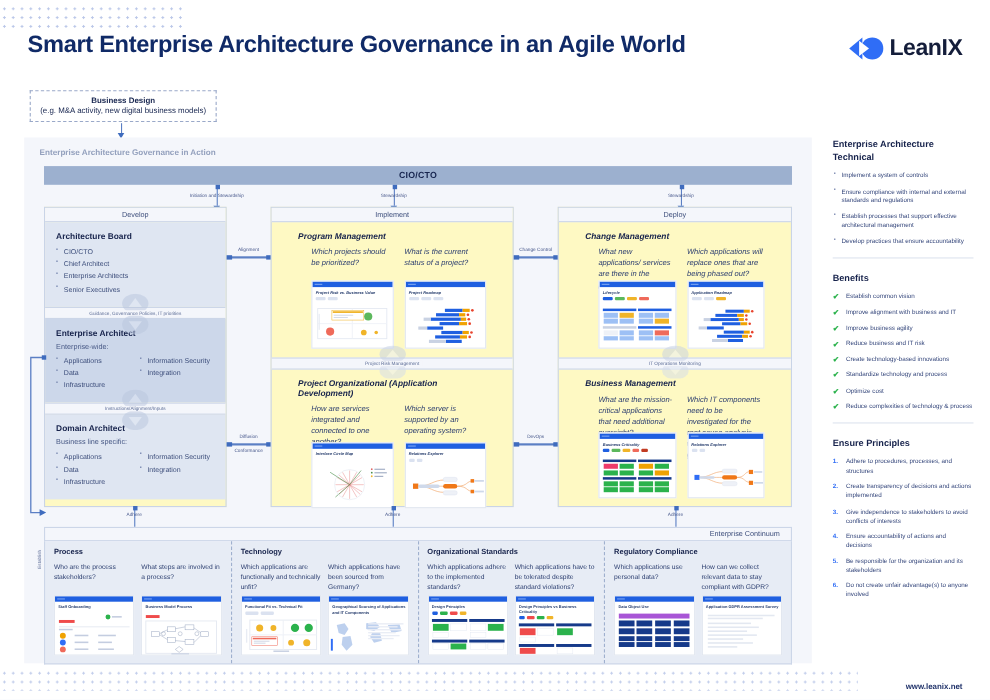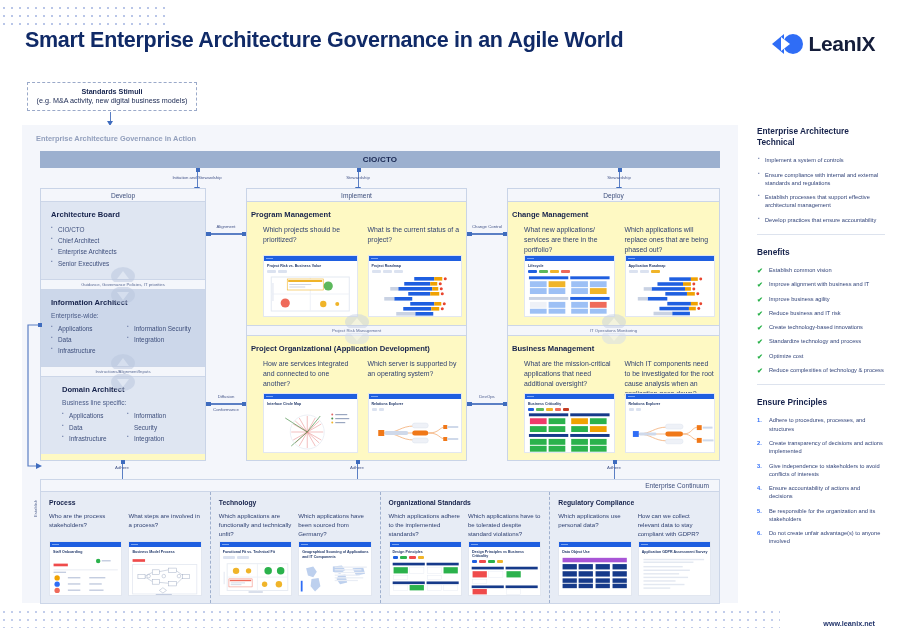--- a/index.html
+++ b/index.html
@@ -86,21 +86,21 @@
 
   
   .col {
     position:absolute; background:#fef9c3; border:1px solid #c9d4e7;
   }
   .col-head {
     height:13px; background:#f4f6fb; border-bottom:1px solid #ccd6e8;
     display:flex; align-items:center; justify-content:center;
     font-size:6.6px; color:#3e4f7c;
   }
-  .col-body { padding:8px 4px; }
+  .col-body { padding:8px 24px;font-style:italic; }
   .sec-title { font-size:7.6px; font-weight:bold; color:#16224b; margin-bottom:6px;}
   .q { font-size:6.9px; color:#2d3f70; line-height:1.45; }
 
   
   .band { background:#dfe6f2; }
   .band.mid { background:#ccd7ea; }
   .band-sep {
     height:11px; background:#f4f6fb; border-top:1px solid #ccd6e8; border-bottom:1px solid #ccd6e8;
     display:flex; align-items:center; justify-content:center; position:relative;
     font-size:4.3px; color:#5c6c96;
@@ -171,21 +171,21 @@
 <div class="logo">
   <div class="logo-mark">
     <div class="lm-left"></div>
       <div class="lm-right"></div>
       <div class="lm-notch"></div>
   </div>
   <div class="logo-text">LeanIX</div>
 </div>
 
 <div class="stimuli">
-  <div class="s1">Standards Stimuli</div>
+  <div class="s1">Business Design</div>
   <div class="s2">(e.g. M&amp;A activity, new digital business models)</div>
 </div>
 <div class="stim-arrow"></div>
 
 <div class="canvas">
   <div class="canvas-label">Enterprise Architecture Governance in Action</div>
   <div class="cio-bar">CIO/CTO</div>
 
   <div class="vconn" style="left:175px; top:45px; height:17px;"></div>
   <div class="conn-label" style="left:175px; top:50px;">Initiation and Stewardship</div>
@@ -211,21 +211,21 @@
       <svg class="updown" viewBox="0 0 26 37">
         <ellipse cx="13" cy="9" rx="12" ry="9" fill="#b9c6de"></ellipse>
           <polygon points="13,4 19,12 7,12" fill="#dfe6f2"></polygon>
         <ellipse cx="13" cy="28" rx="12" ry="9" fill="#b9c6de"></ellipse>
           <polygon points="13,33 19,25 7,25" fill="#dfe6f2"></polygon>
       </svg>
       <span style="position:relative;z-index:2;background:#f4f6fb;padding:0 3px;">Guidance, Governance Policies, IT priorities</span>
     </div>
 
     <div class="band mid" style="padding:8px 10px 10px;">
-      <div class="role-name">Information Architect</div>
+      <div class="role-name">Enterprise Architect</div>
       <div class="role-sub">Enterprise-wide:</div>
       <div class="two-col">
         <div>
           <div class="bul">Applications</div>
           <div class="bul">Data</div>
           <div class="bul">Infrastructure</div>
         </div>
         <div>
           <div class="bul">Information Security</div>
           <div class="bul">Integration</div>
@@ -236,21 +236,21 @@
     <div class="band-sep">
       <svg class="updown" viewBox="0 0 26 37">
         <ellipse cx="13" cy="9" rx="12" ry="9" fill="#b9c6de"></ellipse>
           <polygon points="13,4 19,12 7,12" fill="#dfe6f2"></polygon>
         <ellipse cx="13" cy="28" rx="12" ry="9" fill="#b9c6de"></ellipse>
           <polygon points="13,33 19,25 7,25" fill="#dfe6f2"></polygon>
       </svg>
       <span style="position:relative;z-index:2;background:#f4f6fb;padding:0 3px;">Instructions/Alignment/Inputs</span>
     </div>
 
-    <div class="band" style="padding:8px 21px 10px;">
+    <div class="band" style="padding:8px 10px 10px;">
       <div class="role-name">Domain Architect</div>
       <div class="role-sub">Business line specific:</div>
       <div class="two-col">
         <div>
           <div class="bul">Applications</div>
           <div class="bul">Data</div>
           <div class="bul">Infrastructure</div>
         </div>
         <div>
           <div class="bul">Information Security</div>

